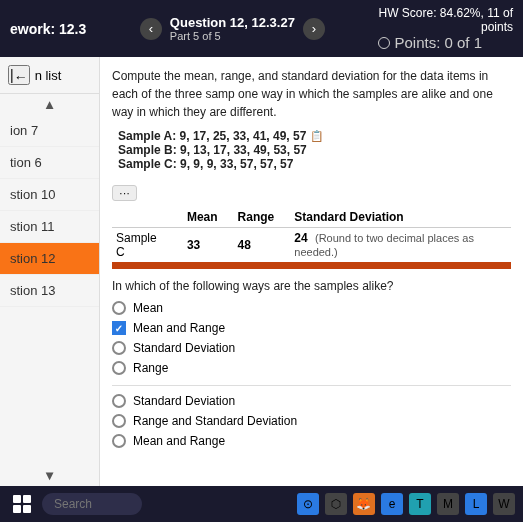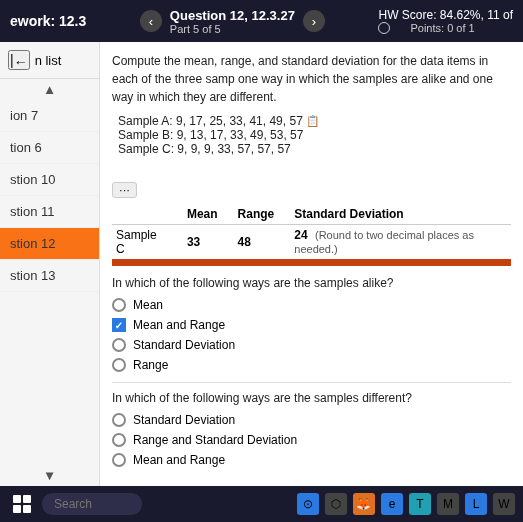--- a/index.html
+++ b/index.html
@@ -48,21 +48,21 @@
     .question-info {
     }
     .question-info .q-title { font-size: 13px; font-weight: bold; }
     .question-info .q-sub { font-size: 11px; color: #ccc; }
     .top-bar-right {
       font-size: 11px;
       text-align: right;
       color: #fff;
     }
     .hw-score { font-size: 12px; }
-    .points-row { display: flex; align-items: center; gap: 20px; font-size: 11px; color: #ccc; text-align: center; }
+    .points-row { display: flex; align-items: center; gap: 4px; font-size: 15px; color: #ccc; text-align: center; }
     .circle-icon {
       width: 12px; height: 12px;
       border: 1.5px solid #ccc;
       border-radius: 50%;
       display: inline-block;
     }
 
     
     .main-layout {
       display: flex;
@@ -129,22 +129,23 @@
     
     .problem-text {
       font-size: 12px;
       color: #222;
       margin-bottom: 8px;
       line-height: 1.5;
     }
     .sample-list {
       font-size: 12px;
       color: #222;
-      margin-bottom: 20px;
+      margin-bottom: 8px;
       margin-left: 6px;
+      font-weight: bold;
     }
     .sample-line {
       display: flex;
       align-items: center;
       gap: 4px;
     }
     .copy-icon {
       color: #555;
       font-size: 11px;
       cursor: pointer;
@@ -331,20 +332,21 @@
   <div class="top-bar-center">
     <button class="nav-btn">‹</button>
     <div class="question-info">
       <div class="q-title">Question 12, 12.3.27</div>
       <div class="q-sub">Part 5 of 5</div>
     </div>
     <button class="nav-btn">›</button>
   </div>
   <div class="top-bar-right">
     <div class="hw-score">HW Score: 84.62%, 11 of</div>
+    <div class="hw-score">points</div>
     <div class="points-row">
       <span class="circle-icon"></span>
       <span>Points: 0 of 1</span>
     </div>
   </div>
 </div>
 
 <div class="main-layout">
 
   <div class="sidebar">
@@ -426,21 +428,20 @@
         </label>
         <label class="radio-item">
           <span class="radio-circle"></span>
           <span>Range</span>
         </label>
       </div>
 
       <div class="divider"></div>
 
       
-      <div class="section-question">In which of the following ways are the samples different?</div>
       <div class="radio-group">
         <label class="radio-item">
           <span class="radio-circle"></span>
           <span>Standard Deviation</span>
         </label>
         <label class="radio-item">
           <span class="radio-circle"></span>
           <span>Range and Standard Deviation</span>
         </label>
         <label class="radio-item">

